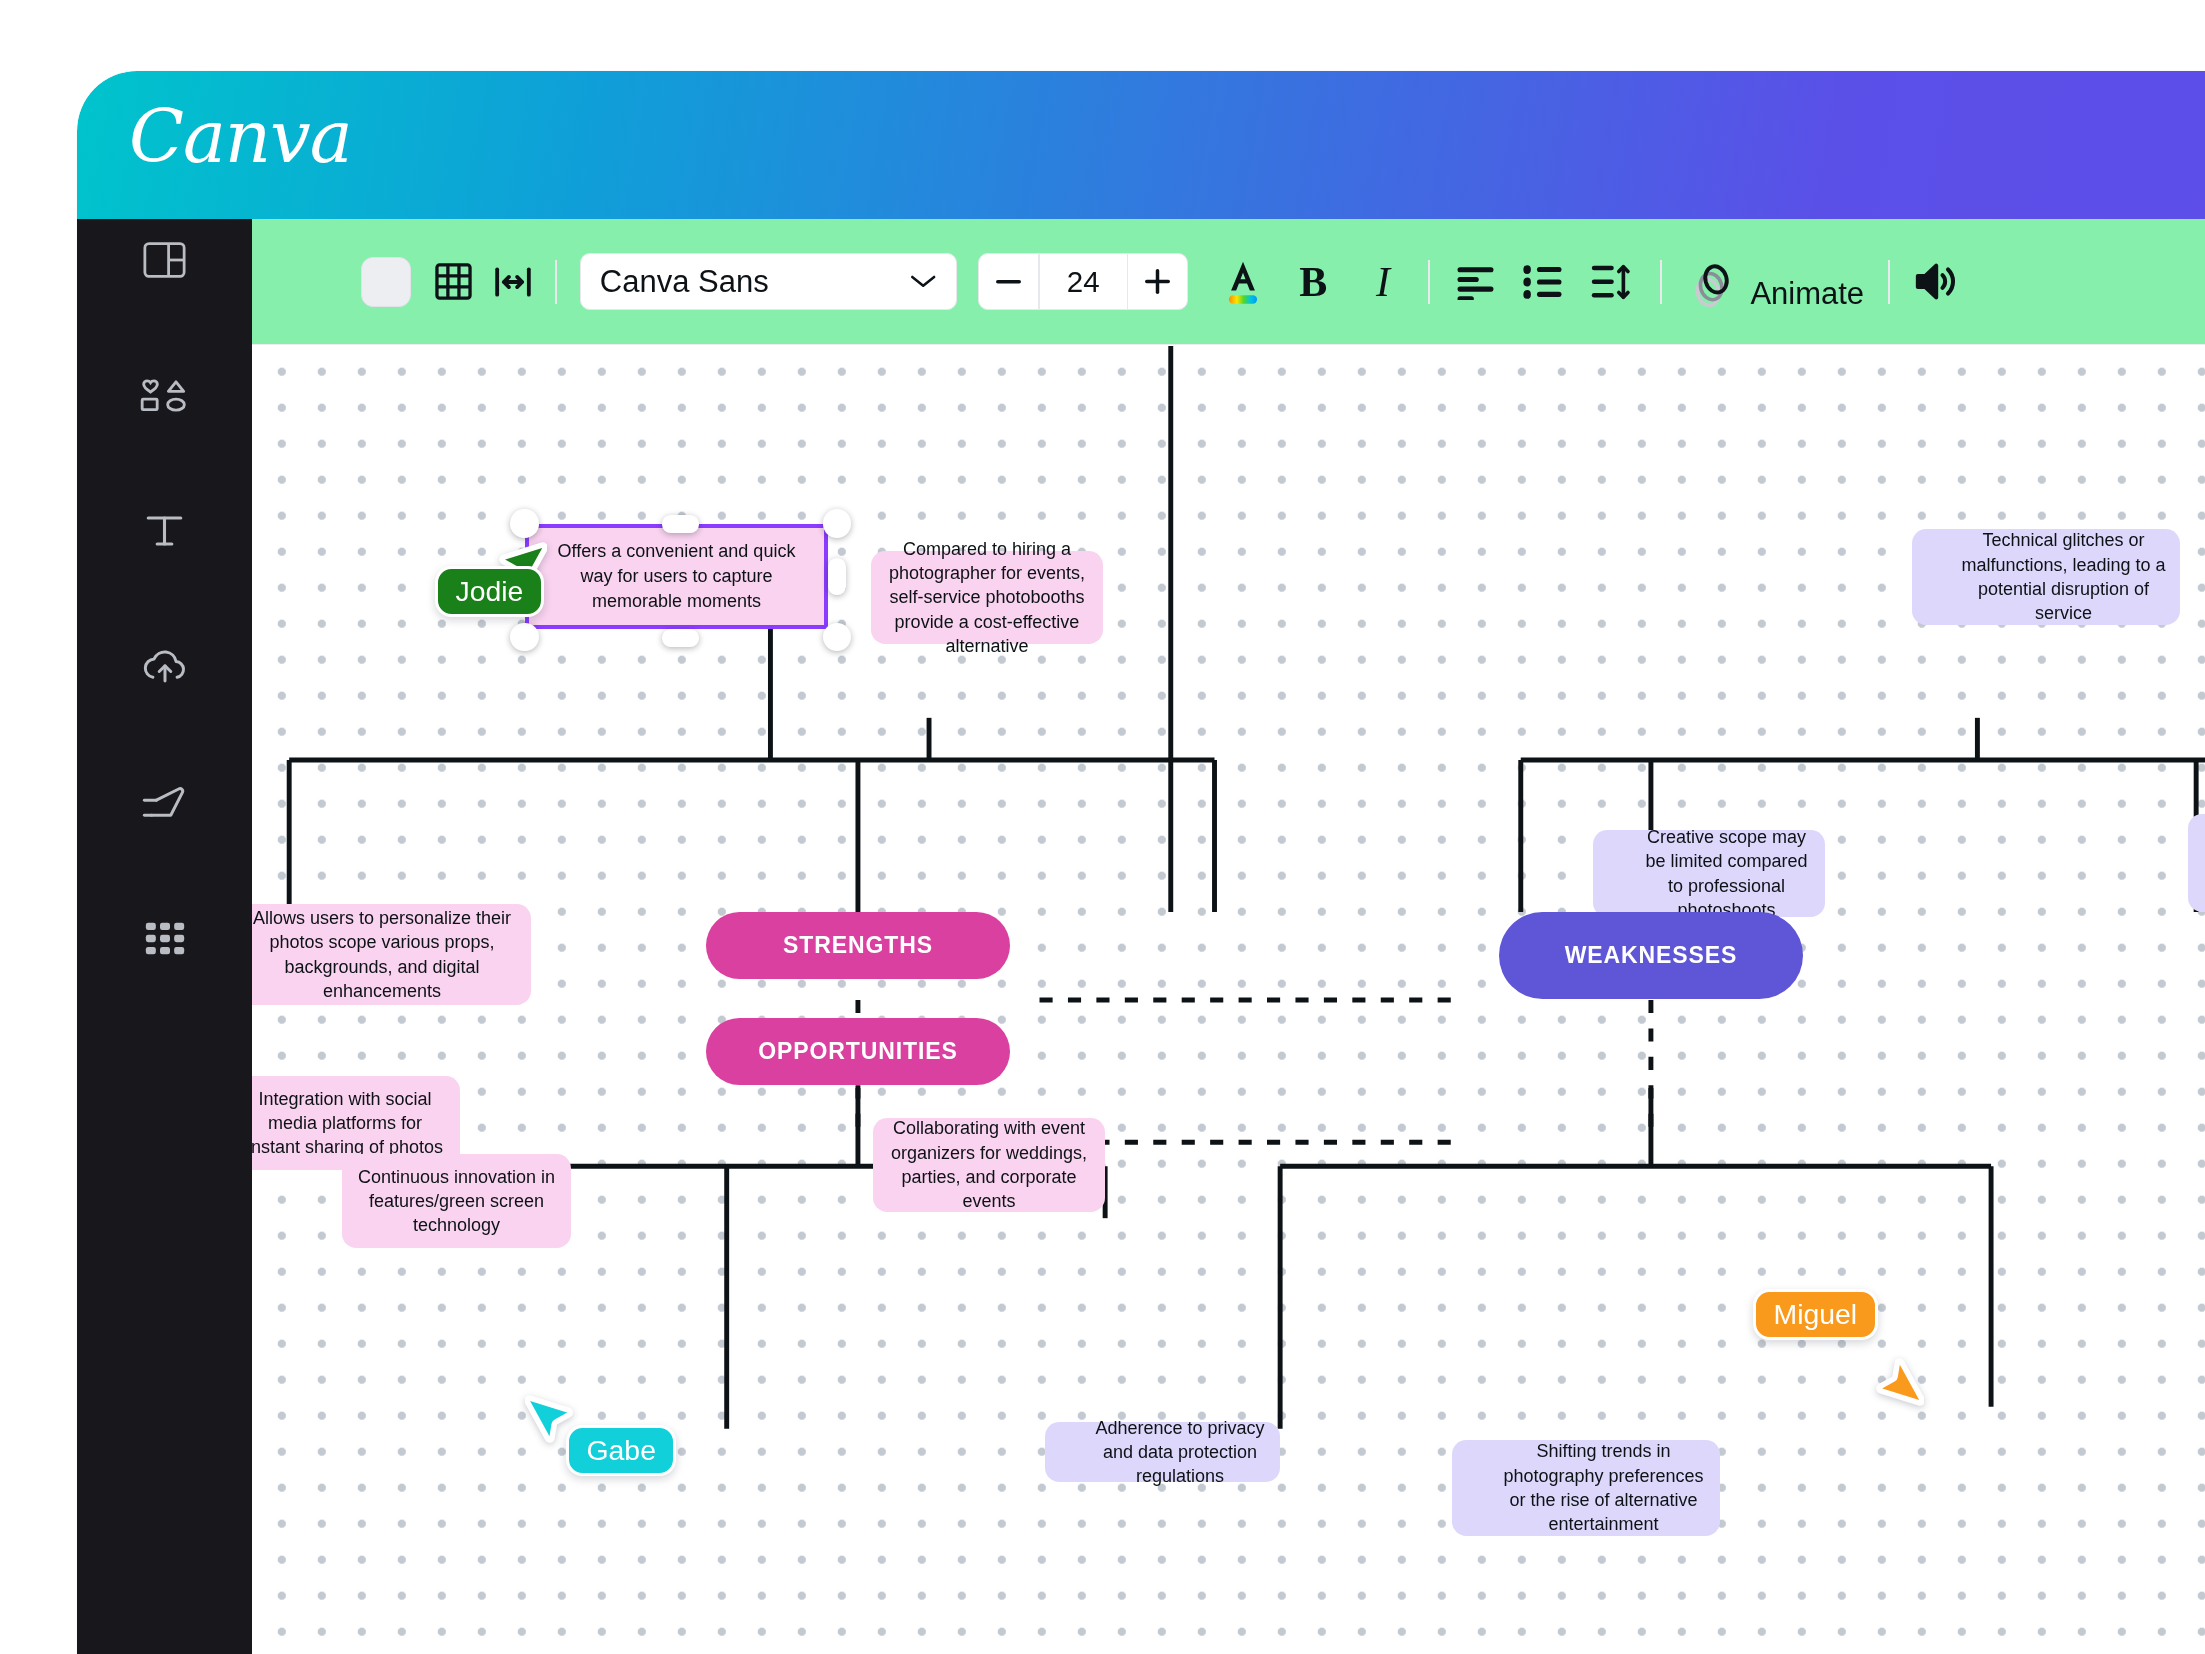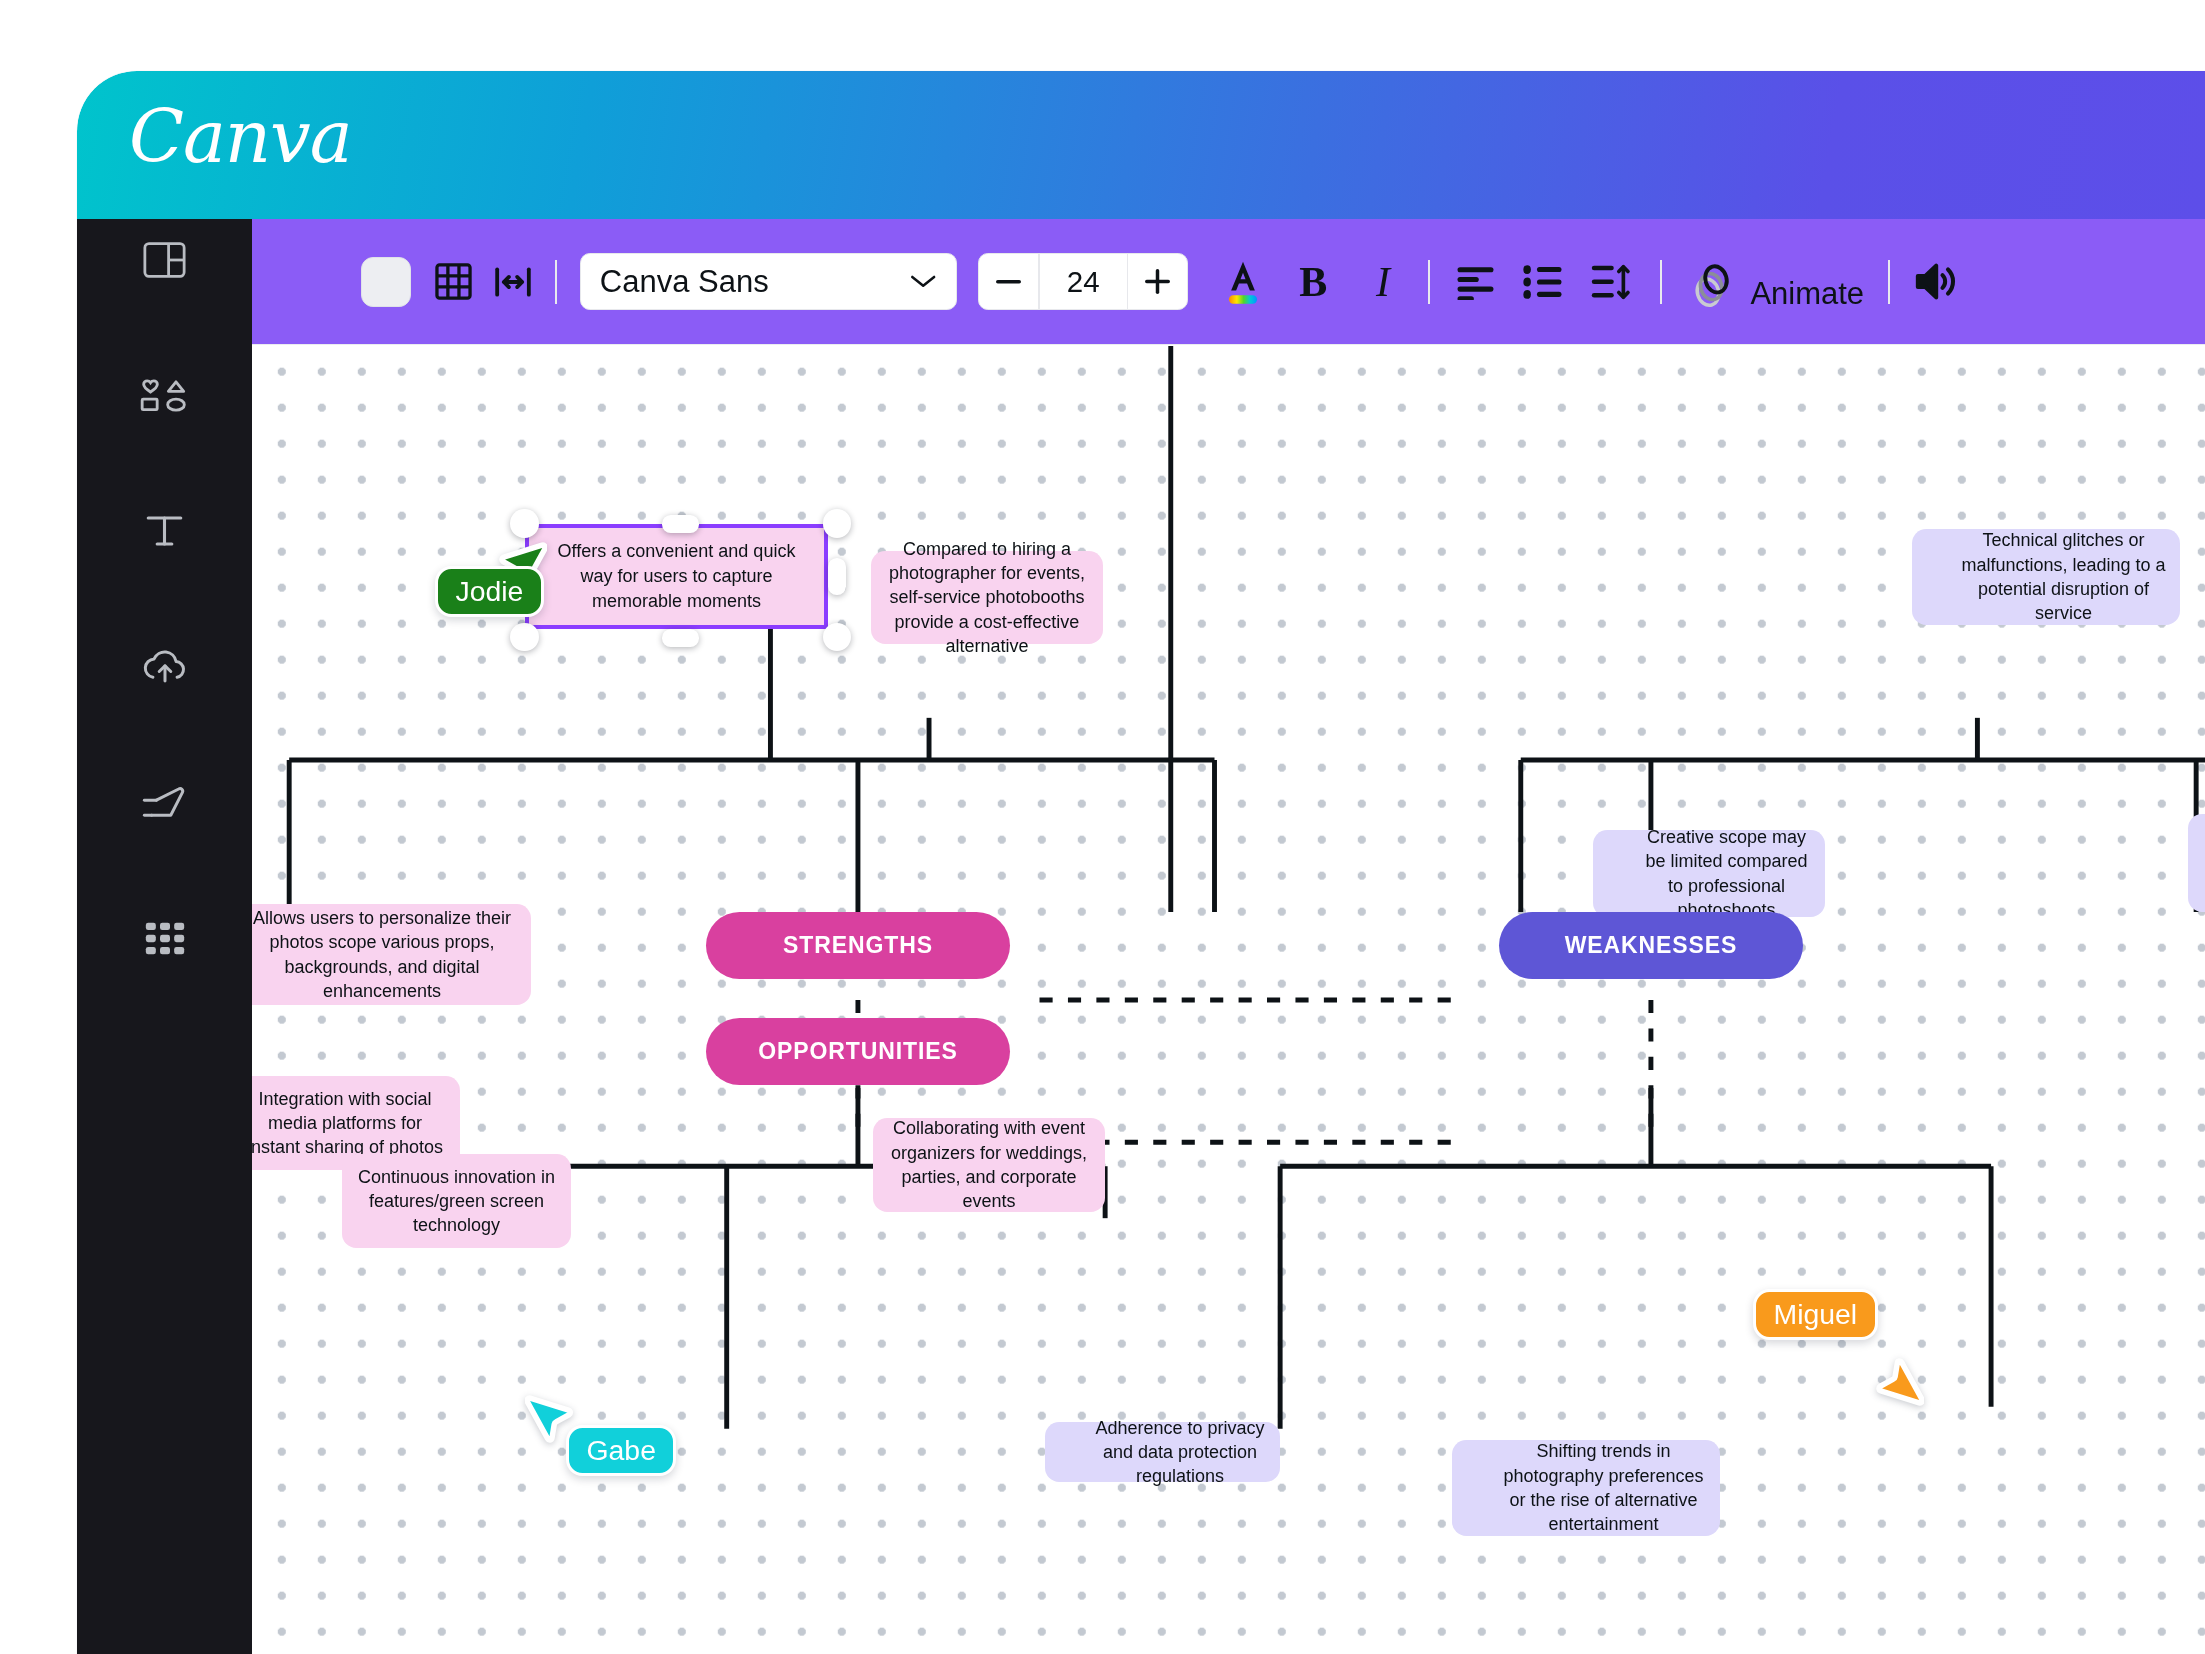--- a/index.html
+++ b/index.html
@@ -45,21 +45,21 @@
   .rail-item{
     position:absolute; left:0; width:175px; height:82px;
     display:flex; align-items:center; justify-content:center;
     cursor:pointer;
   }
   .rail-item svg{ display:block; }
   
   #toolbar{
     position:absolute; left:175px; top:148px;
     width:1954px; height:126px;
-    background:#8b5cf6;
+    background:#86efac;
     border-bottom:1.6px solid #ebecf0;
     display:flex; align-items:center;
   }
   .tb-color-swatch{
     width:50px;height:50px;border-radius:12px;
     background:#edeef2; border:1.1px solid #e0e2e8;
     margin-left:109px; flex:0 0 auto; cursor:pointer;
   }
   .tb-icon-btn{
     width:60px;height:60px; display:flex;align-items:center;justify-content:center;
@@ -439,21 +439,21 @@
     </div>
 
     <div class="leafbox leaf-lilac" style="left:1200px; top:1094px; width:268px; height:96px;">
       <span>Shifting trends in photography preferences or the rise of alternative entertainment</span>
     </div>
 
     <div class="pill pill-pink" style="left:454px; top:566px; width:304px; height:67px;">
       <span>STRENGTHS</span>
     </div>
 
-    <div class="pill pill-indigo" style="left:1247px; top:566px; width:304px; height:67px;">
+    <div class="pill pill-indigo" style="left:1247px; top:566px; width:304px; height:87px;">
       <span>WEAKNESSES</span>
     </div>
 
     <div class="pill pill-pink" style="left:454px; top:672px; width:304px; height:67px;">
       <span>OPPORTUNITIES</span>
     </div>
 
 
     <div id="selected-box">
       <div class="sel-text">Offers a convenient and quick way for users to capture memorable moments</div>

